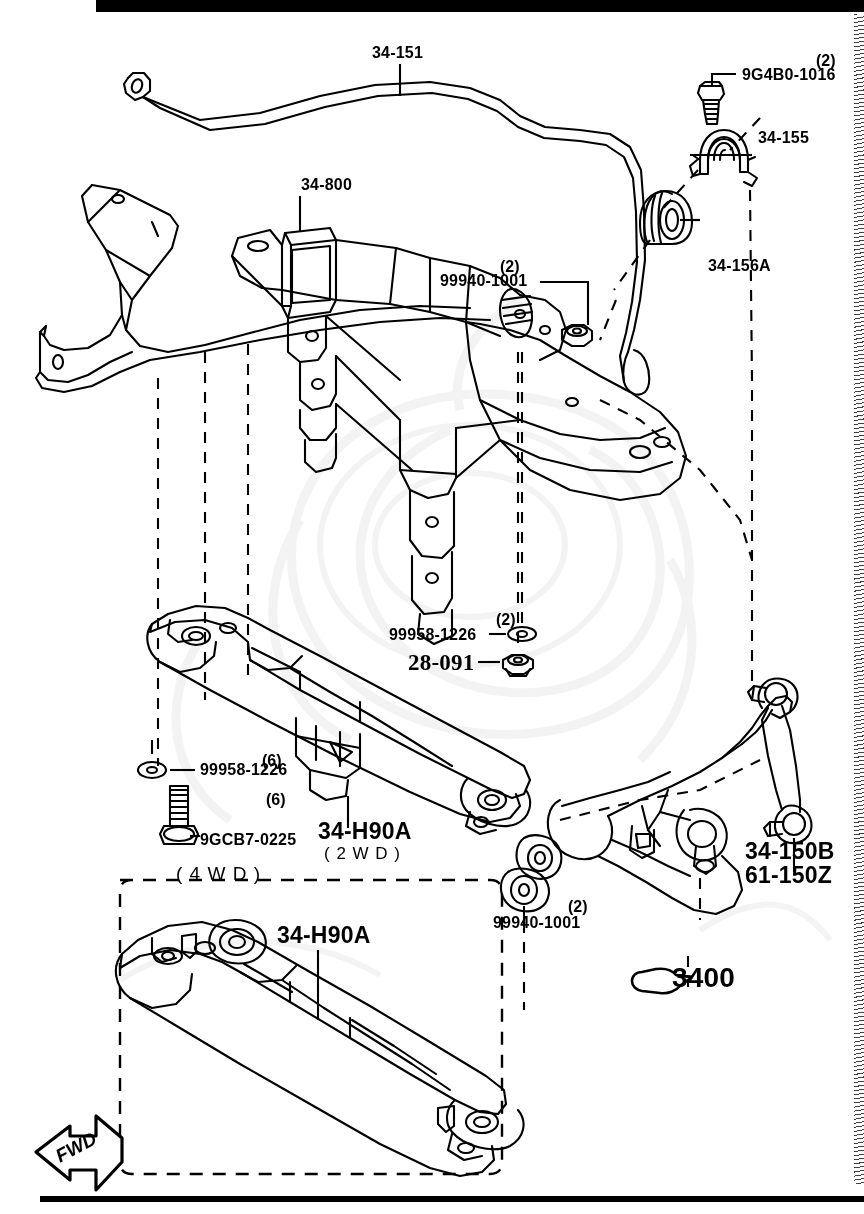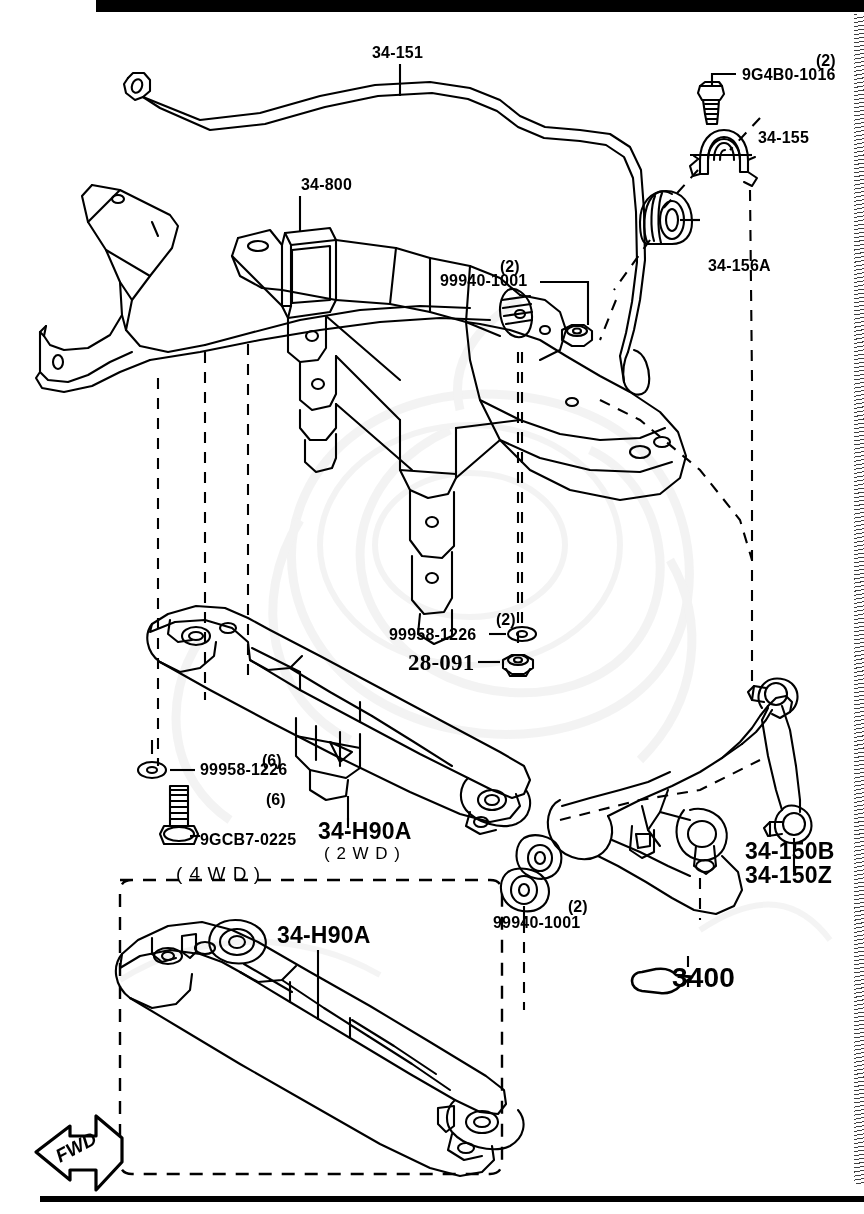--- a/index.html
+++ b/index.html
@@ -403,21 +403,21 @@
   <div class="qty" style="left:266px;top:791px;">(6)</div>
   <div class="lbl n" style="left:200px;top:803px;margin-top:28px;">9GCB7-0225</div>
 
   <div class="lbl big" style="left:318px;top:818px;">34-H90A</div>
   <div class="sub" style="left:324px;top:844px;">( 2 W D )</div>
 
   <div class="qty" style="left:568px;top:898px;">(2)</div>
   <div class="lbl n" style="left:493px;top:914px;">99940-1001</div>
 
   <div class="lbl big" style="left:745px;top:838px;">34-150B</div>
-  <div class="lbl big" style="left:745px;top:862px;">34-150Z</div>
+  <div class="lbl big" style="left:745px;top:862px;">61-150Z</div>
 
   <div class="lbl" style="left:672px;top:962px;font-size:28px;">3400</div>
 
   <div class="sub" style="left:136px;top:863px;font-size:19px;margin-left:40px;">( 4 W D )</div>
 
   <div class="lbl big" style="left:277px;top:922px;">34-H90A</div>
 
 </div>
 
 </body></html>

